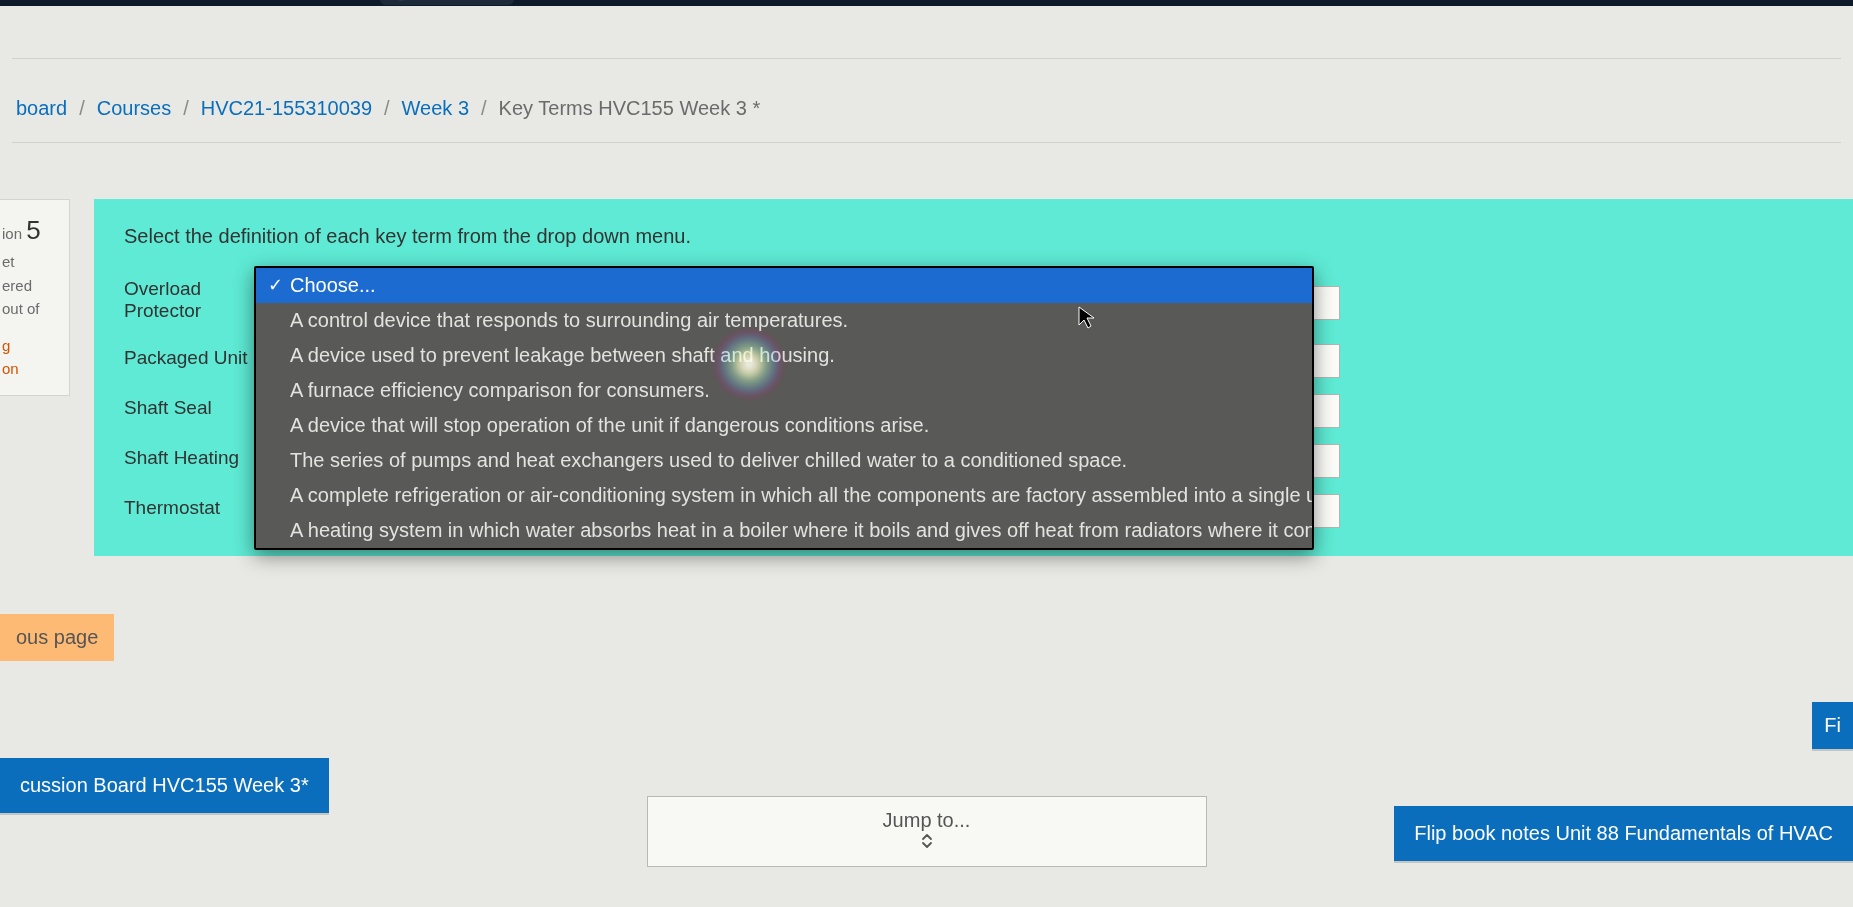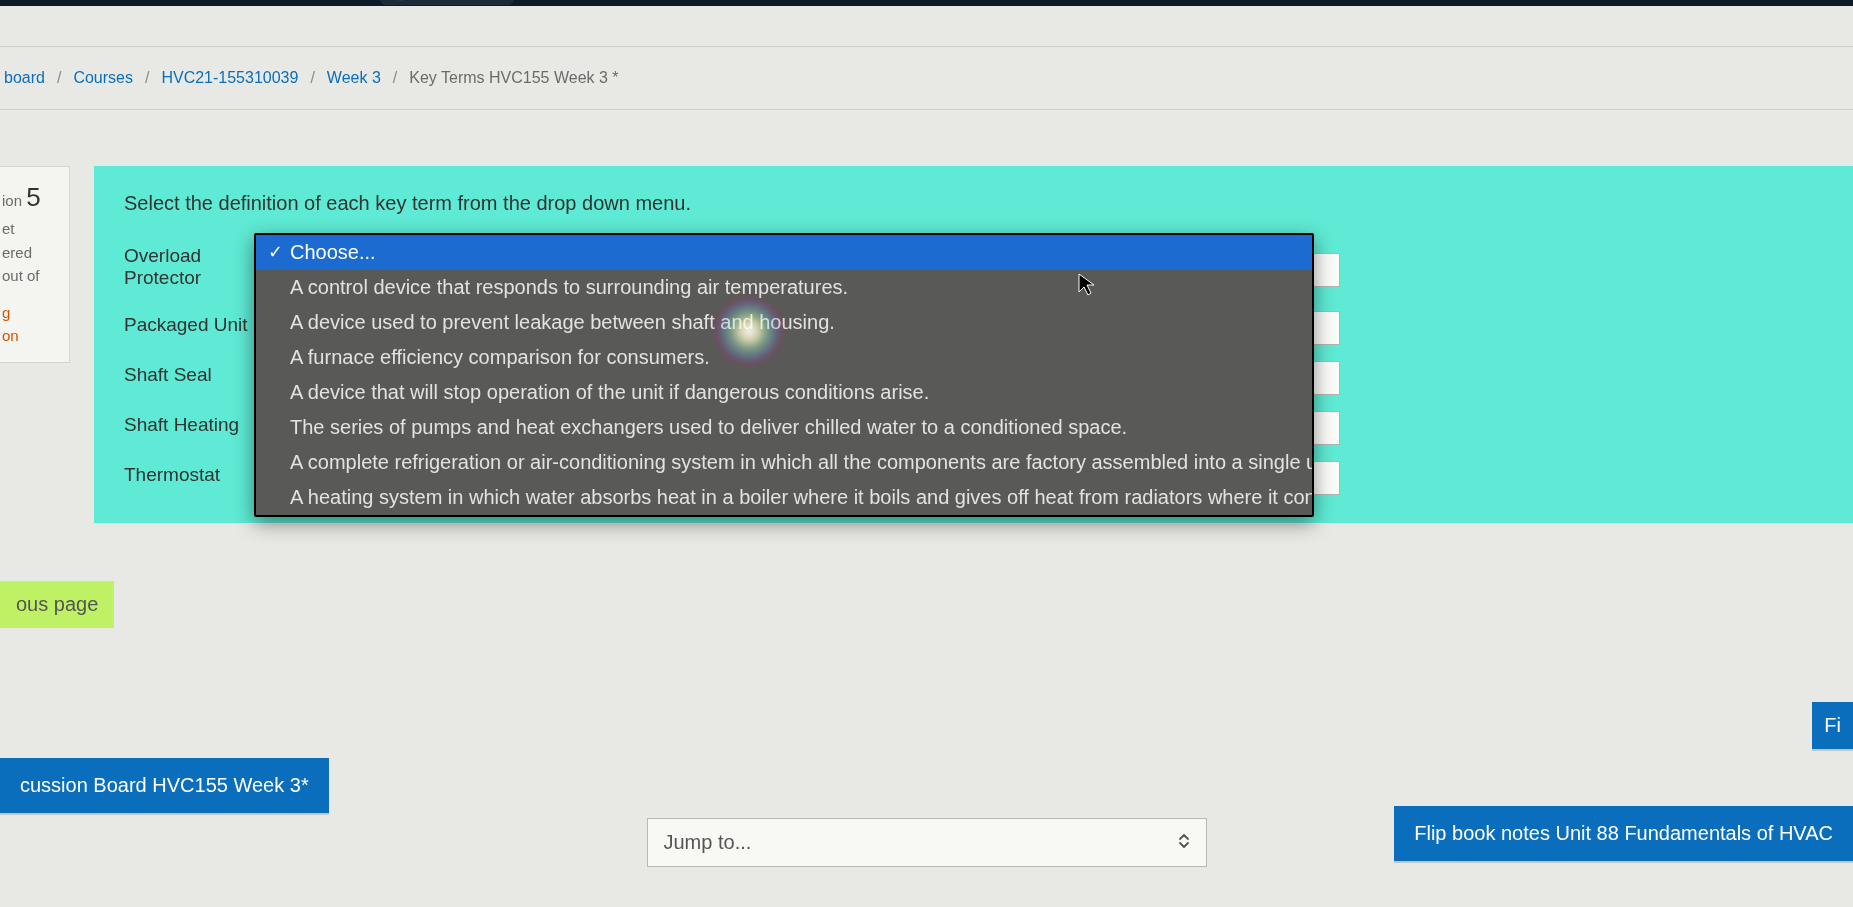--- a/index.html
+++ b/index.html
@@ -29,23 +29,23 @@
   .tab-strip .dot {
     width: 14px; height: 14px; border-radius: 50%; background:#2b3a4a;
   }
   
   .content-wrap {
     padding-top: 40px;
   }
   
   
   .breadcrumb {
-    padding: 22px 0 22px 0;
-    margin: 0;
-    font-size: 16px;
+    padding: 38px 0 22px 0;
+    margin: 12px;
+    font-size: 20px;
     color: #0a6ebd;
     border-top: 1px solid #d1d1cc;
     border-bottom: 1px solid #d1d1cc;
   }
   .breadcrumb ul {
     list-style: none;
     display: flex;
     align-items: center;
     gap: 12px;
     flex-wrap: wrap;
@@ -160,38 +160,39 @@
     pointer-events: none;
   }
   
   
   .bottom-area {
     margin-top: 58px;
     display: flex;
     align-items: center;
   }
   .prev-btn {
-    background: #bef264;
+    background: #fdba74;
     color: #555;
     font-size: 20px;
     padding: 12px 16px;
     border: none;
     margin-left: 0;
   }
   .jump {
     margin: 62px auto 0;
     width: 560px;
     font-size: 20px;
     color: #555;
     background: #f8f8f4;
     border: 1px solid #b9b9b3;
     padding: 12px 16px;
     display: flex;
     justify-content: space-between;
     align-items: center;
+    flex-direction: column;
   }
   .jump .caret { font-size: 16px; color:#555; }
   
   .bottom-abs { position: absolute; bottom: 40px; left:0; right:0; }
   .btn-blue {
     background: #0a6ebd;
     color: #fff;
     font-size: 20px;
     padding: 16px 20px;
     border: none;

